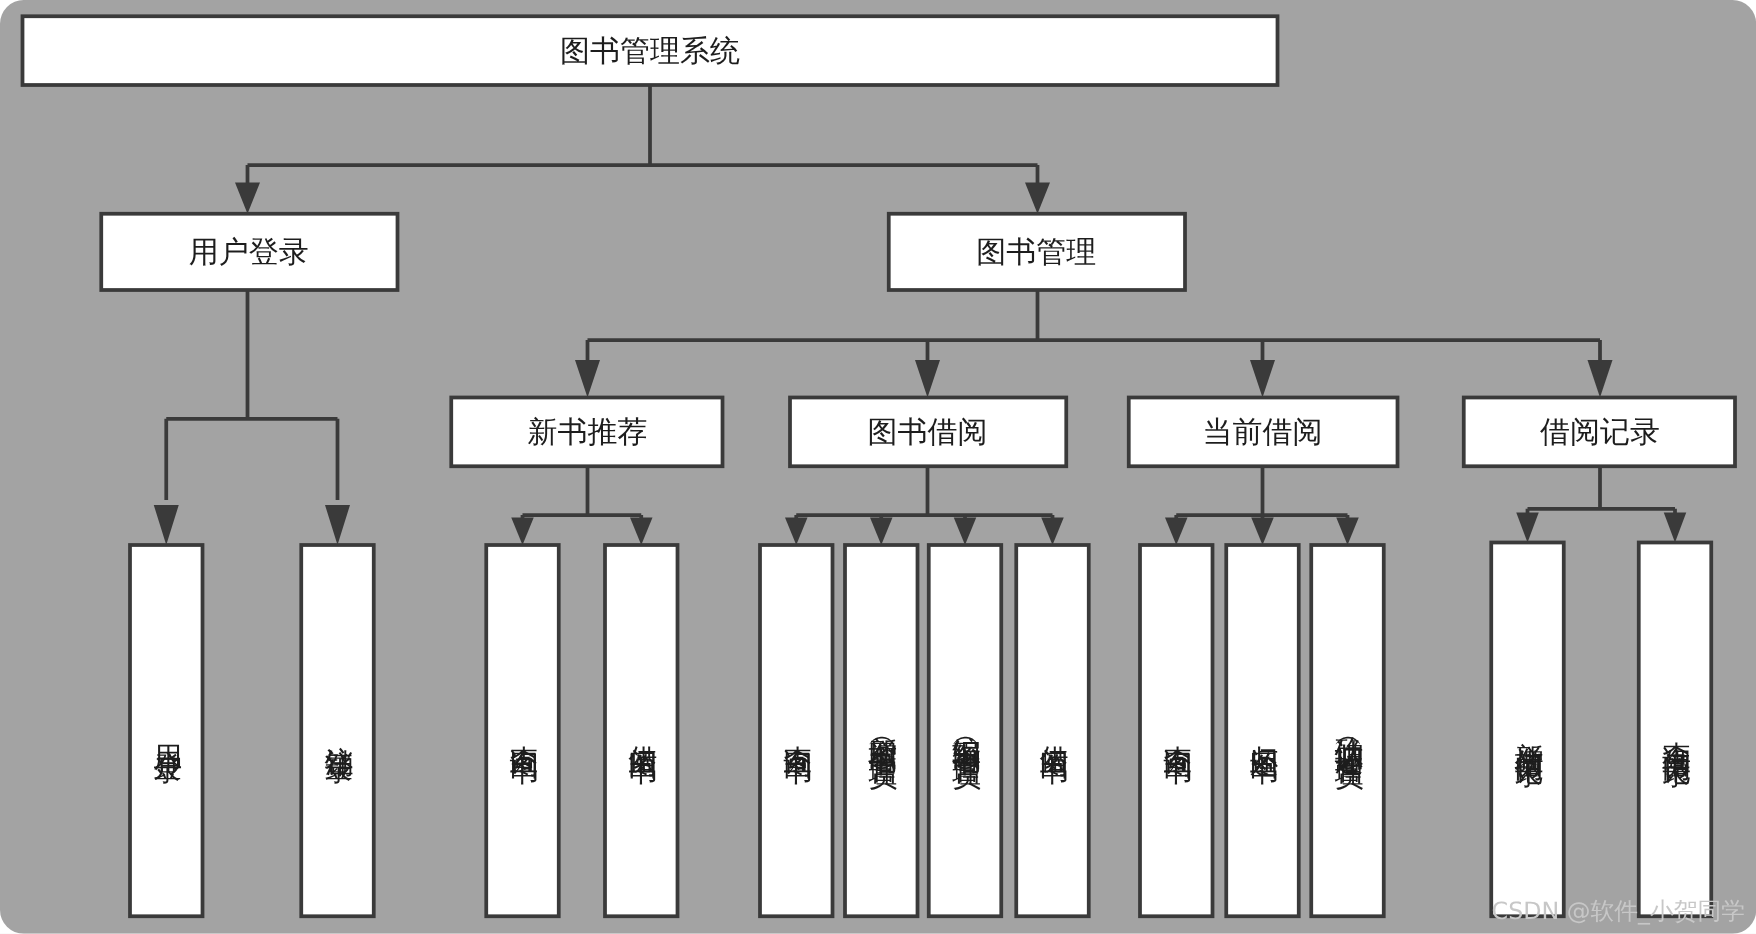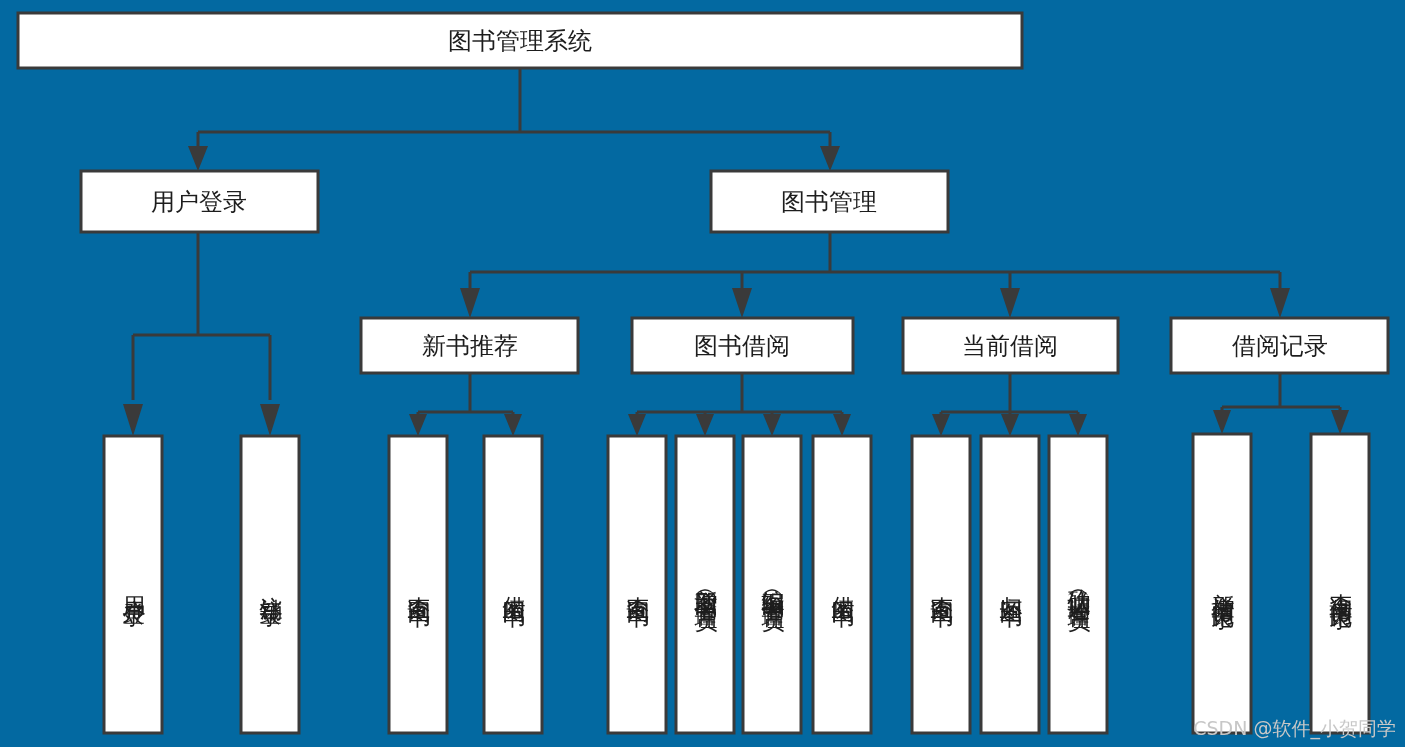--- a/index.html
+++ b/index.html
@@ -11,21 +11,22 @@
   body {
     width: 1405px;
     height: 747px;
     overflow: hidden;
     font-family: "DejaVu Sans", "Liberation Sans", sans-serif;
   }
   #diagram-root {
     position: relative;
     width: 1405px;
     height: 747px;
-    background: #0369a1;
+    background: #a3a3a3;
+    border-radius: 19px;
   }
   svg.diagram {
     display: block;
     width: 1405px;
     height: 747px;
   }
   .node-box {
     fill: #ffffff;
     stroke: #3a3a3a;
     stroke-width: 3;

